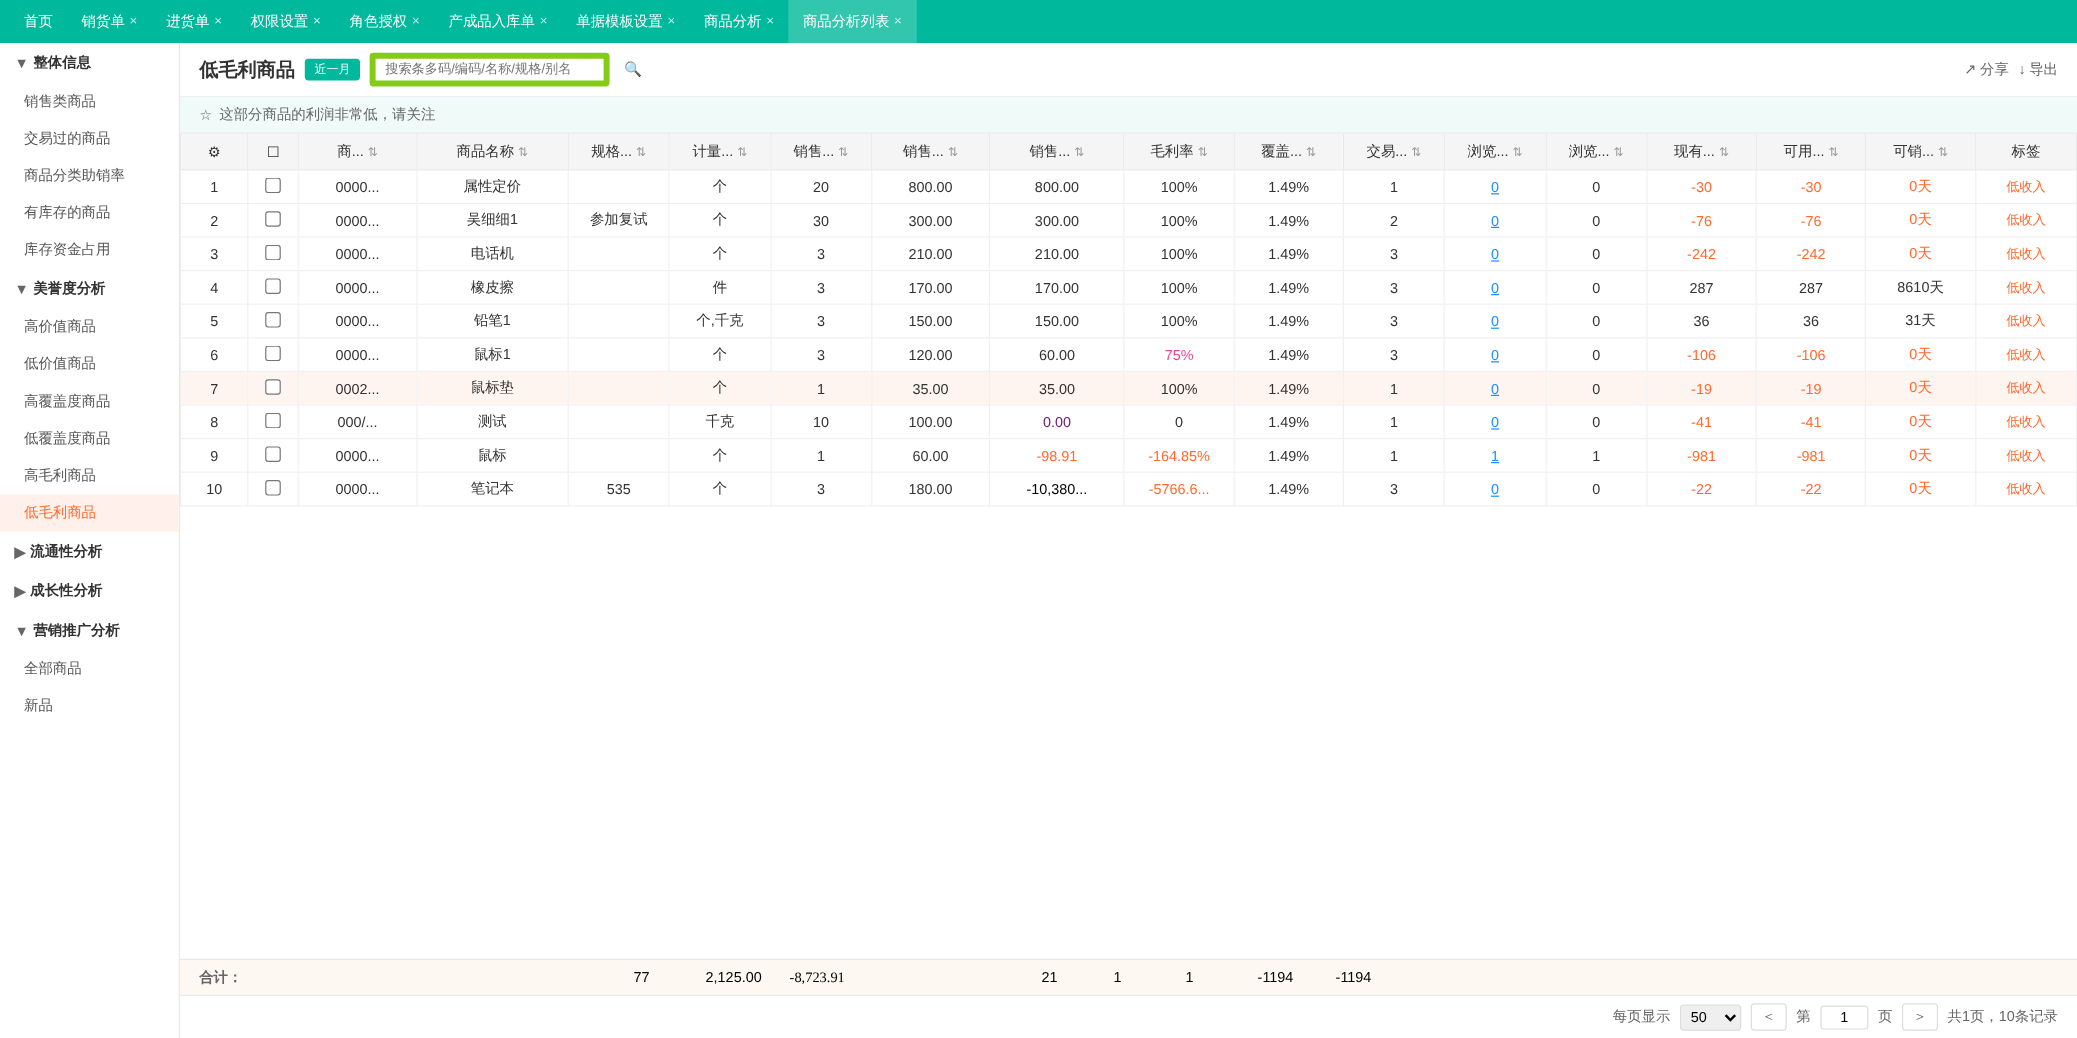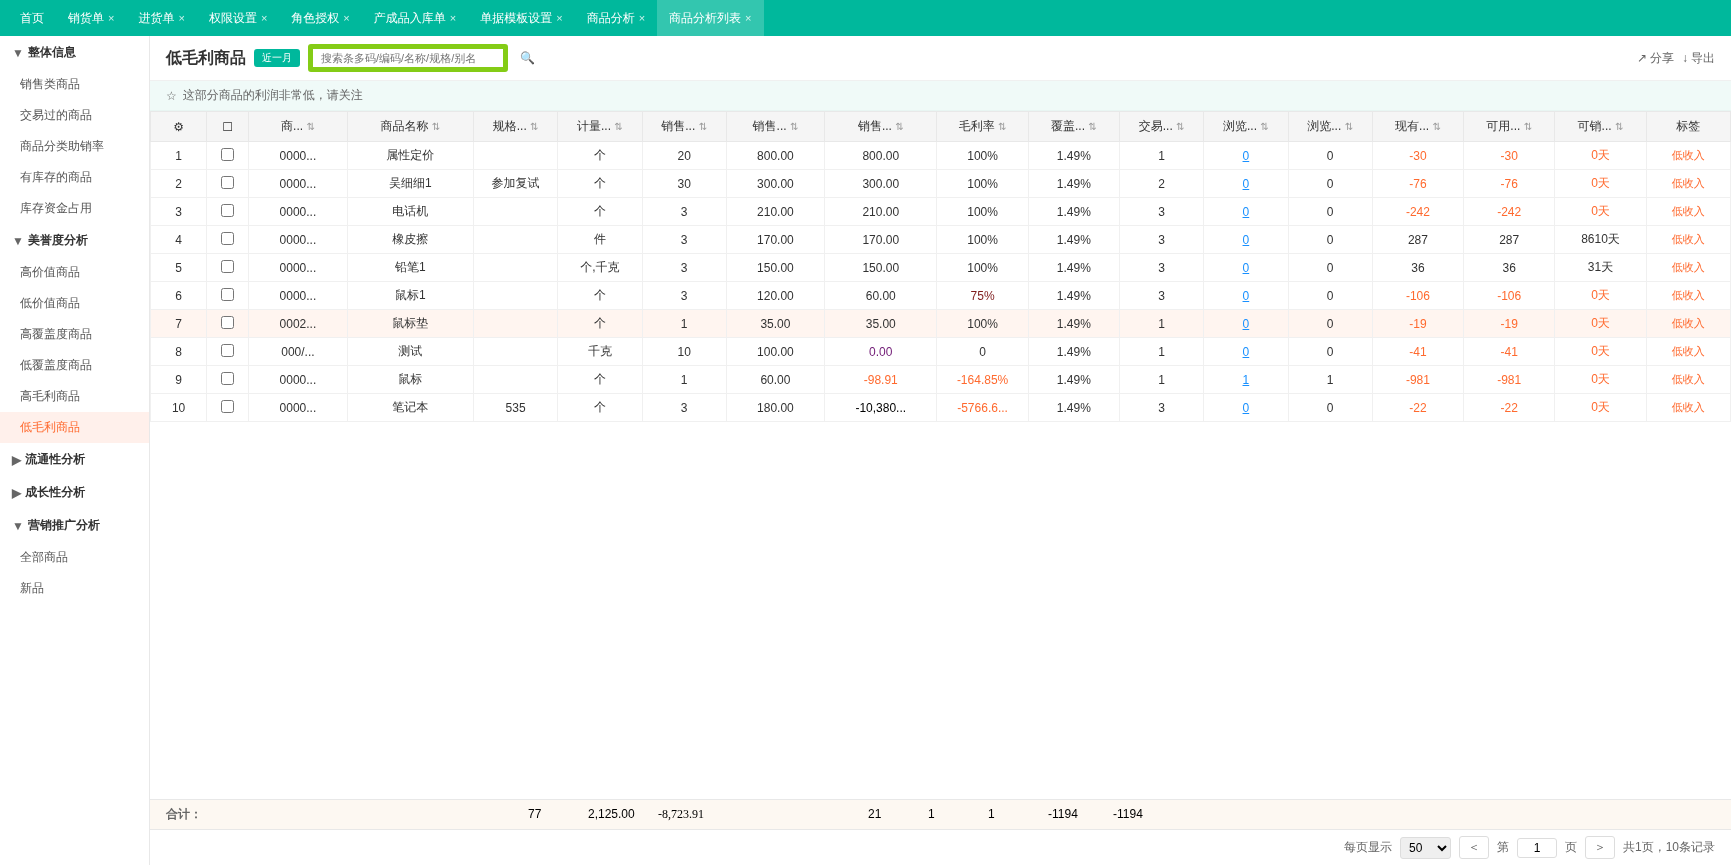--- a/index.html
+++ b/index.html
@@ -478,21 +478,21 @@
             <tr>
       <td>6</td>
       <td><input type="checkbox" style=""></td>
       <td>0000...</td>
       <td>鼠标1</td>
       <td></td>
       <td>个</td>
       <td>3</td>
       <td>120.00</td>
       <td style="color:#333">60.00</td>
-      <td style="color:#7f1d1d">75%</td>
+      <td style="color:#ec4899">75%</td>
       <td>1.49%</td>
       <td>3</td>
       <td class="link-cell">0</td>
       <td>0</td>
       <td style="color:#ff6a2f">-106</td>
       <td style="color:#ff6a2f">-106</td>
       <td style="color:#ff6a2f">0天</td>
       <td class="tag-low">低收入</td>
     </tr>
             <tr class="highlighted">

